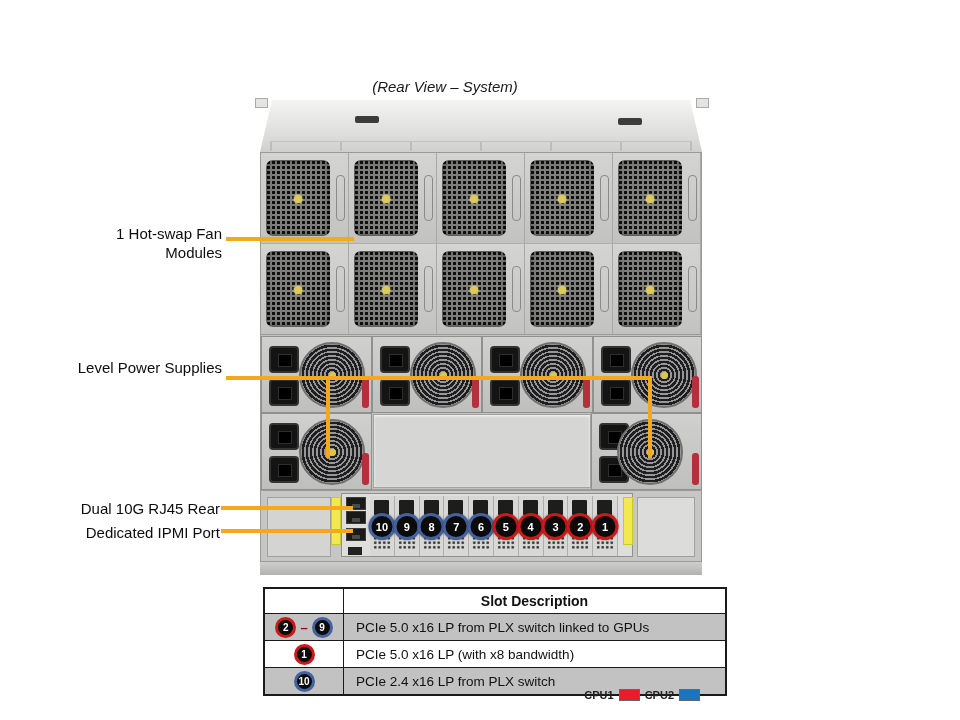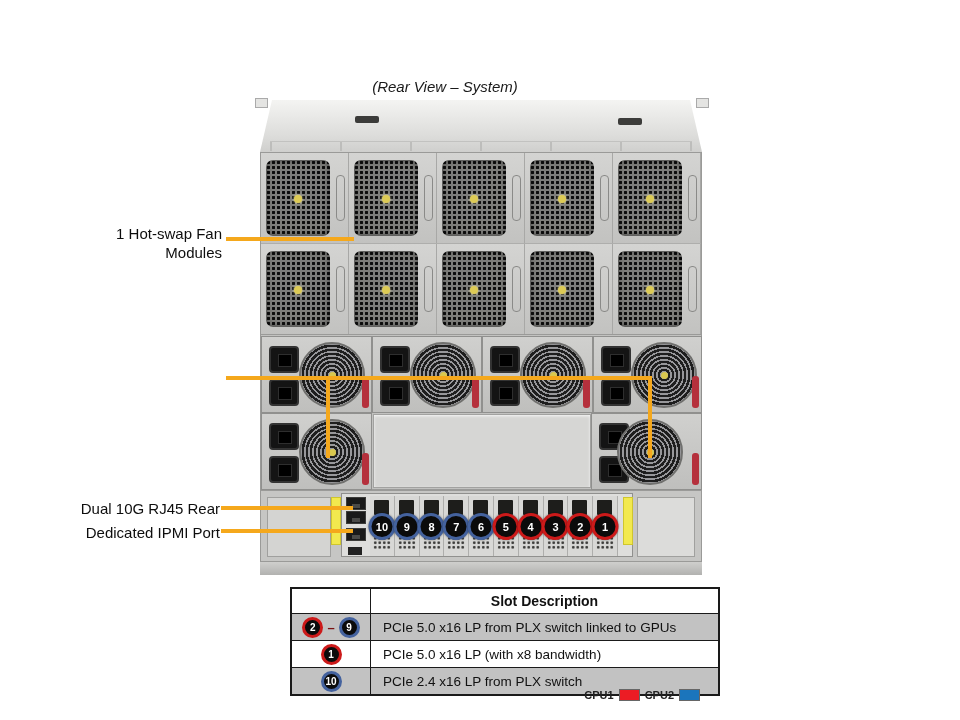--- a/index.html
+++ b/index.html
@@ -62,21 +62,21 @@
   .badge[data-cpu="cpu1"]{border:3px solid var(--cpu1-ring);}
   .badge[data-cpu="cpu2"]{border:3px solid var(--cpu2-ring);}
   .slot-badge{position:absolute;left:50%;top:17px;transform:translateX(-50%);width:21px;height:21px;font-size:11px;z-index:3;box-shadow:0 0 2px rgba(0,0,0,.5);}
   .table-badge{width:15px;height:15px;font-size:10px;}
 
   
   .callout-label{text-align:right;font-size:15px;line-height:19px;color:#0d0d0d;white-space:nowrap;}
   .callout-line{background:var(--callout-line);z-index:5;}
 
   
-  .slot-table{left:263px;top:587px;width:430px;border:2px solid #1a1a1a;background:#fff;box-sizing:border-box;margin-left:27px;}
+  .slot-table{left:263px;top:587px;width:464px;border:2px solid #1a1a1a;background:#fff;box-sizing:border-box;}
   .t-row{display:flex;height:26px;border-top:1px solid #1a1a1a;align-items:stretch;}
   .t-row.header{height:24px;border-top:none;}
   .t-c1{width:79px;border-right:1px solid #1a1a1a;display:flex;align-items:center;justify-content:center;gap:3px;box-sizing:border-box;}
   .t-c2{flex:1;display:flex;align-items:center;padding-left:12px;font-size:13.5px;color:#111;}
   .t-row.header .t-c2{justify-content:center;padding-left:0;font-weight:bold;font-size:14px;}
   .t-row.gray{background:#c2c2c2;}
   .dash{color:#7a1212;font-weight:bold;font-size:13px;margin:0 1px;}
 
   
   .legend{left:555px;top:689px;width:145px;display:flex;align-items:center;justify-content:flex-end;gap:5px;font-size:11px;font-weight:bold;color:#222;}
@@ -262,20 +262,21 @@
   </div>
 
   <div class="abs rail"></div>
 </div>
 
 <div class="abs callout-label" style="right:738px;top:224px;">
   <div>1 Hot-swap Fan</div>
   <div>Modules</div>
 </div>
 <div class="abs callout-label" style="right:738px;top:358px;">
+  <div>Level Power Supplies</div>
 </div>
 <div class="abs callout-label" style="right:740px;top:499px;">
   <div>Dual 10G RJ45 Rear</div>
 </div>
 <div class="abs callout-label" style="right:740px;top:523px;text-align:center;">
   <div>Dedicated IPMI Port</div>
 </div>
 
 <div class="abs callout-line" style="left:226px;top:237px;width:128px;height:4px;"></div>
 <div class="abs callout-line" style="left:226px;top:376px;width:426px;height:4px;"></div>

